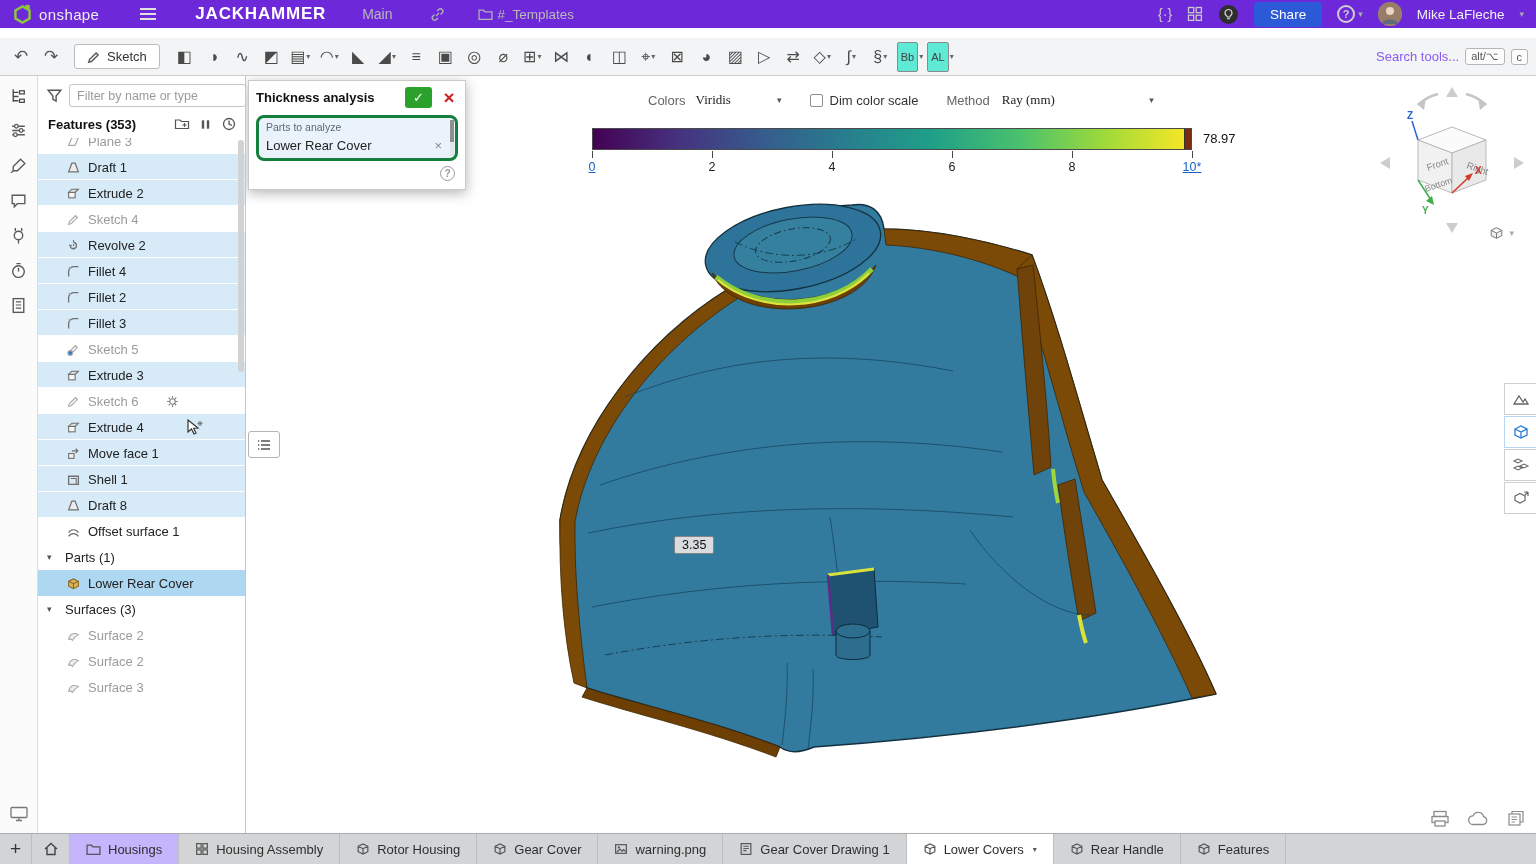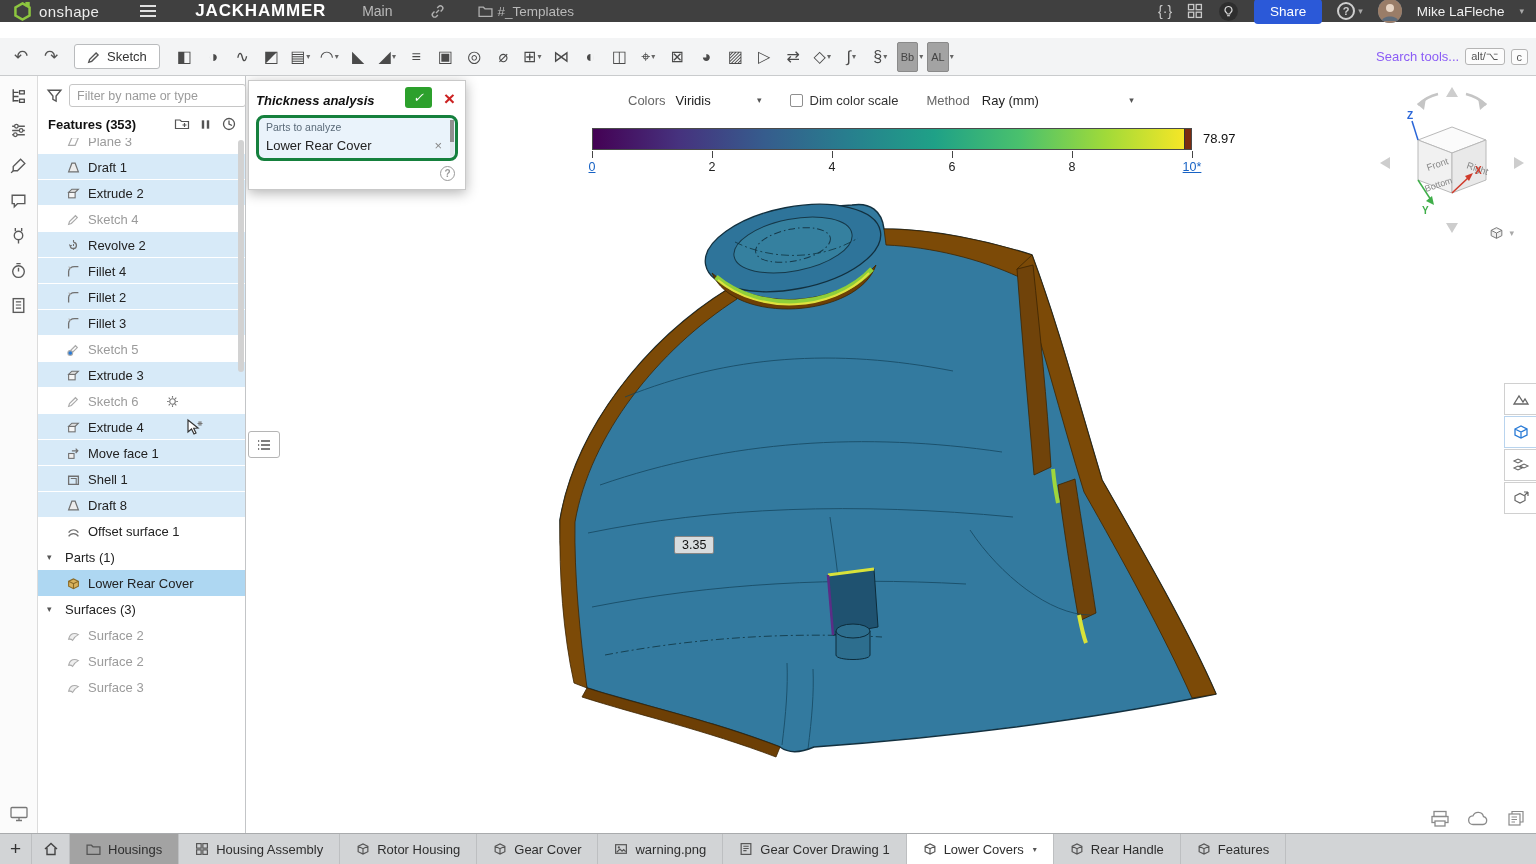--- a/index.html
+++ b/index.html
@@ -1,21 +1,21 @@
 <!DOCTYPE html>
 <html><head>
 <meta charset="utf-8">
 <style>
   *{margin:0;padding:0;box-sizing:border-box;}
   html,body{width:1536px;height:864px;overflow:hidden;background:#fff;
     font-family:"Liberation Sans",sans-serif;color:#222;}
   #app{position:relative;width:1536px;height:864px;}
 
   
-  .topbar{position:absolute;left:0;top:0;width:100%;height:22px;background:#404040;
+  .topbar{position:absolute;left:0;top:0;width:100%;height:28px;background:#6d28d9;
     display:flex;align-items:center;padding:0 12px;color:#e8e8e8;z-index:20;gap:24px;}
   .logo{display:flex;align-items:center;gap:6px;}
   .logo-text{font-size:15px;color:#ececec;letter-spacing:.4px;}
   .hamburger{margin-left:16px;cursor:pointer;}
   .doc-name{margin-left:14px;font-size:17px;font-weight:bold;letter-spacing:.8px;color:#fff;}
   .ws-name{margin-left:12px;font-size:14px;color:#b9b9b9;}
   .link-ic{margin-left:12px;}
   .folder-group{margin-left:8px;display:flex;align-items:center;gap:5px;color:#b9b9b9;font-size:13.5px;}
   .top-right{margin-left:auto;display:flex;align-items:center;gap:15px;}
   .glyph-ic{color:#c9c9c9;font-size:14px;}
@@ -32,21 +32,21 @@
   .toolbar{position:absolute;top:38px;left:0;width:100%;height:38px;background:#f3f4f5;
     border-bottom:1px solid #c9cbcd;display:flex;align-items:center;padding:0 8px;z-index:15;}
   .undo-redo{display:flex;gap:4px;font-size:17px;color:#555;}
   .undo-redo span{width:26px;text-align:center;cursor:pointer;}
   .sketch-btn{display:flex;align-items:center;gap:6px;border:1px solid #b9bbbd;background:#fff;
     border-radius:3px;padding:4px 12px;font-size:13px;margin:0 10px;cursor:pointer;color:#333;}
   .tb-buttons{display:flex;align-items:center;}
   .tbtn{height:28px;min-width:29px;display:flex;align-items:center;justify-content:center;
     color:#4a4a4a;border-radius:3px;cursor:pointer;padding:0 2px;}
   .tbtn .glyph{font-size:16px;line-height:1;}
-  .tbtn .chip{font-size:11px;border:1px solid #8a8a8a;border-radius:2px;padding:8px 3px;color:#444;background:#a3a3a3;}
+  .tbtn .chip{font-size:11px;border:1px solid #8a8a8a;border-radius:2px;padding:8px 3px;color:#444;background:#5eead4;}
   .tcaret{font-size:8px;color:#666;margin-left:1px;}
   .search-zone{margin-left:auto;display:flex;align-items:center;gap:6px;}
   .search-label{color:#8b5cf6;font-size:13px;}
   .kbd{border:1px solid #b5b5b5;border-radius:3px;background:#fcfcfc;padding:1px 5px;
     font-size:11px;color:#555;}
 
   
   .left-strip{position:absolute;left:0;top:76px;bottom:31px;width:38px;background:#fbfbfb;
     border-right:1px solid #dcdcdc;display:flex;flex-direction:column;align-items:center;
     padding-top:8px;gap:13px;}
@@ -77,42 +77,42 @@
   .spin{margin-left:20px;display:flex;}
   .fp-scroll{position:absolute;right:1px;top:2px;width:6px;height:400px;background:transparent;}
   .fp-thumb{width:6px;height:58%;background:#d2d2d2;border-radius:3px;}
 
   
   .viewport{position:absolute;left:246px;top:76px;right:0;bottom:31px;background:#fff;overflow:hidden;}
 
   
   .dialog{position:absolute;left:2px;top:4px;width:218px;background:#fff;border:1px solid #c9c9c9;
     box-shadow:0 3px 12px rgba(0,0,0,.3);z-index:10;}
-  .dlg-head{display:flex;align-items:flex-end;padding:6px 7px 5px;font-style:italic;}
+  .dlg-head{display:flex;align-items:center;padding:6px 7px 5px;}
   .dlg-title{font-weight:bold;font-size:13px;flex:1;color:#111;}
   .btn-ok{width:27px;height:21px;background:#2ca02c;border-radius:3px;color:#fff;font-size:13px;
     display:flex;align-items:center;justify-content:center;margin-right:8px;cursor:pointer;}
   .btn-cancel{color:#cc2222;font-size:19px;font-weight:bold;line-height:1;width:18px;
     text-align:center;cursor:pointer;}
   .dlg-body{padding:2px 7px 5px;}
   .sel-box{border:3px solid #15803d;border-radius:8px;position:relative;background:#eaf3fb;}
   .sel-lab{color:#5a6a78;font-size:10.5px;padding:3px 7px 1px;}
   .sel-val{display:flex;align-items:center;font-size:13px;padding:4px 7px 5px;color:#222;}
   .sel-x{margin-left:auto;color:#888;font-size:13px;cursor:pointer;margin-right:6px;}
   .sel-scroll{position:absolute;right:1px;top:2px;width:4px;height:calc(100% - 4px);background:#dfe6ec;}
   .sel-thumb{width:4px;height:60%;background:#8f8f8f;}
   .dlg-foot{display:flex;justify-content:flex-end;padding:5px 3px 3px;}
   .qmark{width:15px;height:15px;border:1.5px solid #9a9a9a;border-radius:50%;color:#9a9a9a;
     font-size:10px;font-weight:bold;display:flex;align-items:center;justify-content:center;cursor:pointer;}
 
   
-  .scale-controls{position:absolute;left:382px;top:14px;height:20px;display:flex;align-items:center;
+  .scale-controls{position:absolute;left:402px;top:14px;height:20px;display:flex;align-items:center;
     font-size:13px;color:#333;z-index:3;}
   .ctl-label{color:#666;}
-  .select-flat{display:flex;align-items:center;cursor:pointer;color:#222;}
+  .select-flat{display:flex;align-items:center;cursor:pointer;color:#222;font-family:Liberation Serif, serif;}
   .select-flat .caret{color:#555;margin-left:14px;}
   .viridis-select{margin-left:10px;width:86px;justify-content:space-between;}
   .checkbox{width:13px;height:13px;border:1px solid #8f8f8f;border-radius:2px;background:#fff;
     margin-left:28px;cursor:pointer;}
   .dim-label{margin-left:7px;}
   .method-label{margin-left:28px;}
   .method-select{margin-left:12px;width:152px;justify-content:space-between;}
 
   
   .scale-bar{position:absolute;left:346px;top:52px;width:600px;height:22px;border:1px solid #4a4a4a;}
@@ -145,21 +145,21 @@
 
   
   .tabbar{position:absolute;left:0;bottom:0;width:100%;height:31px;background:#d2d4d6;
     border-top:1px solid #a9abad;display:flex;align-items:stretch;z-index:20;}
   .tab-plus{width:32px;display:flex;align-items:center;justify-content:center;font-size:19px;
     color:#333;border-right:1px solid #bdbfc1;cursor:pointer;}
   .tab-home{width:38px;display:flex;align-items:center;justify-content:center;
     border-right:1px solid #bdbfc1;cursor:pointer;}
   .tab{display:flex;align-items:center;gap:7px;padding:0 16px;font-size:13px;color:#2e2e2e;
     border-right:1px solid #bdbfc1;white-space:nowrap;cursor:pointer;}
-  .tab.folder{background:#a3a3a3;}
+  .tab.folder{background:#c4b5fd;}
   .tab.active{background:#fff;}
   .tab .tcaret2{font-size:8px;color:#555;margin-left:2px;}
   .icn{display:inline-flex;align-items:center;justify-content:center;}
   .icn svg{display:block;}
 </style>
 </head>
 <body>
 
 <div id="app">
 

